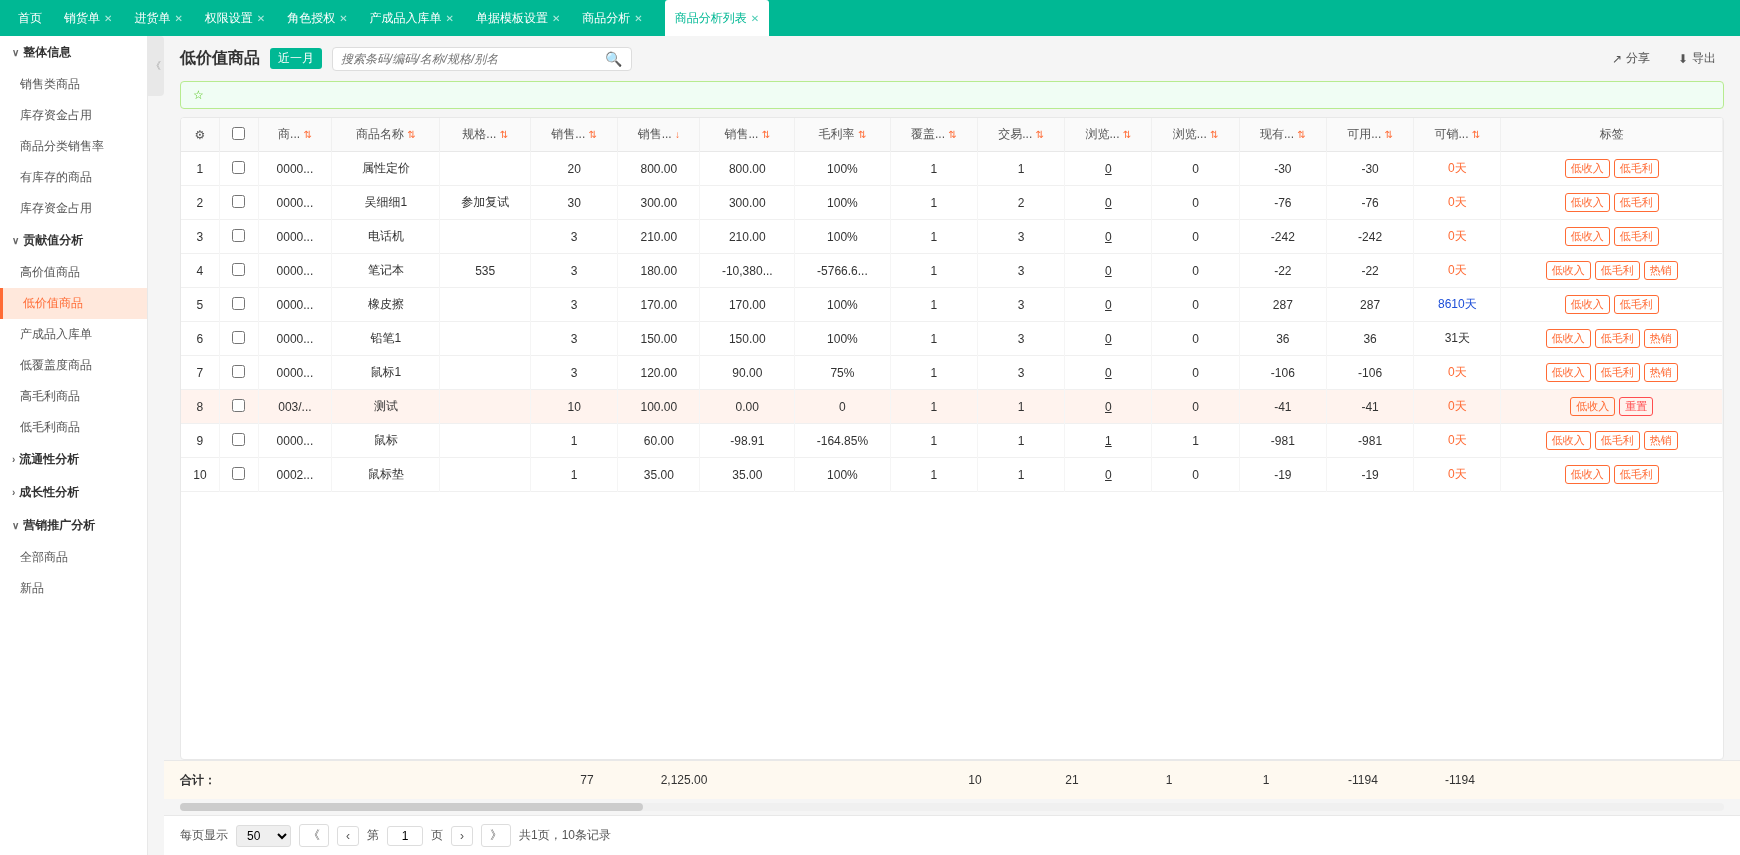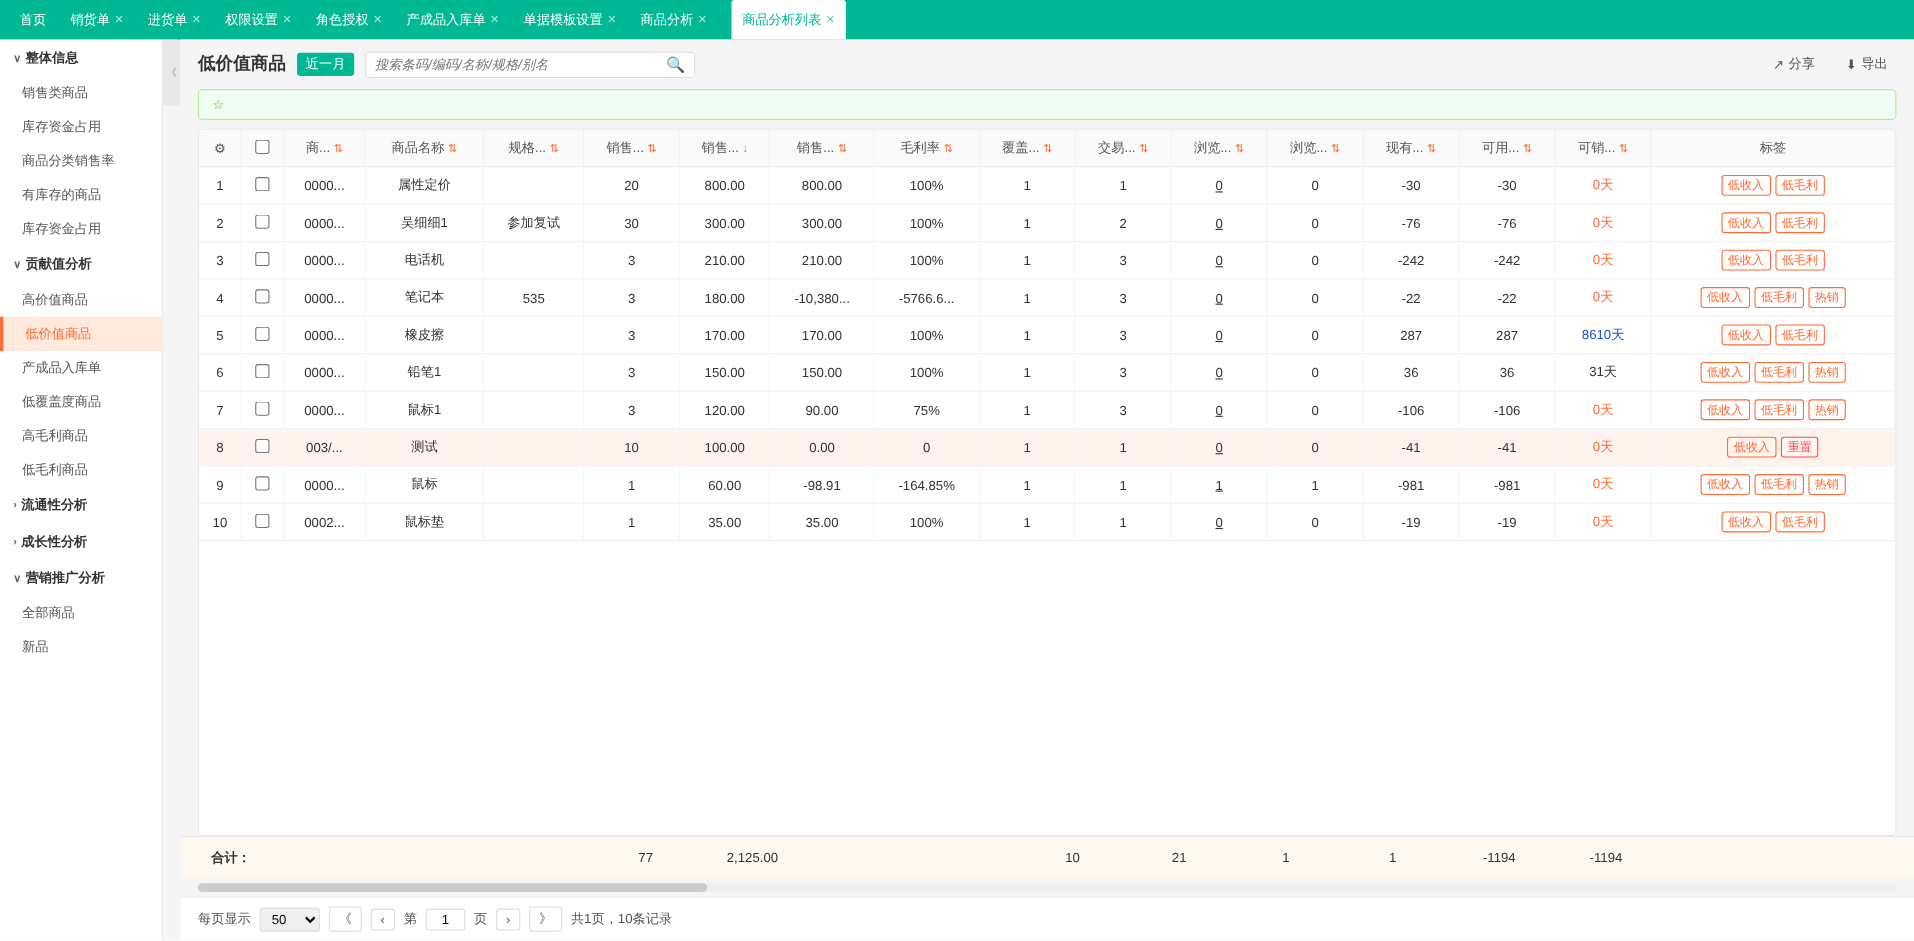--- a/index.html
+++ b/index.html
@@ -192,21 +192,20 @@
       padding: 8px 16px;
       display: flex;
       align-items: center;
       gap: 0;
     }
     .summary-label {
       font-weight: bold;
       color: #333;
       margin-right: 16px;
       min-width: 60px;
-      text-align: center;
     }
     .summary-cells {
       display: flex;
       flex: 1;
       gap: 17px;
     }
     .summary-cell {
       padding: 4px 6px;
       text-align: center;
       min-width: 80px;

